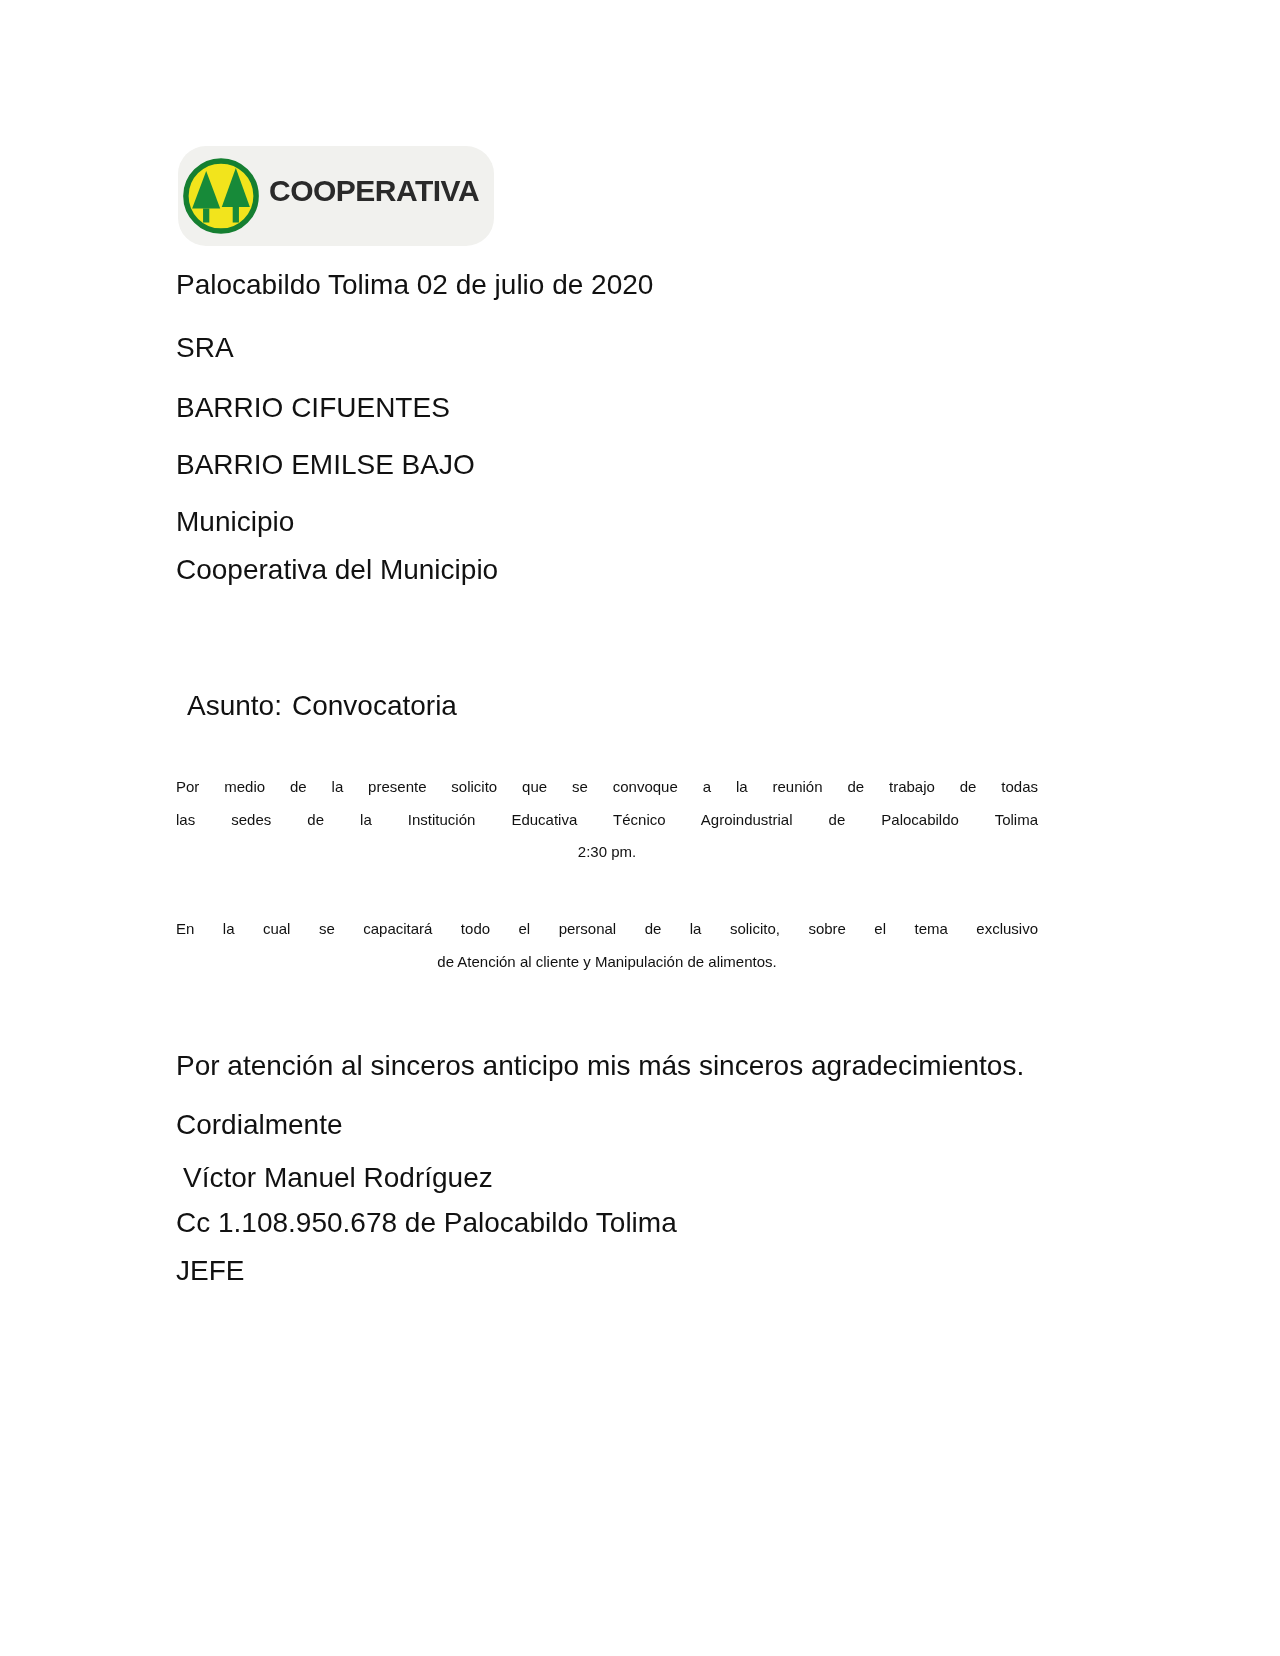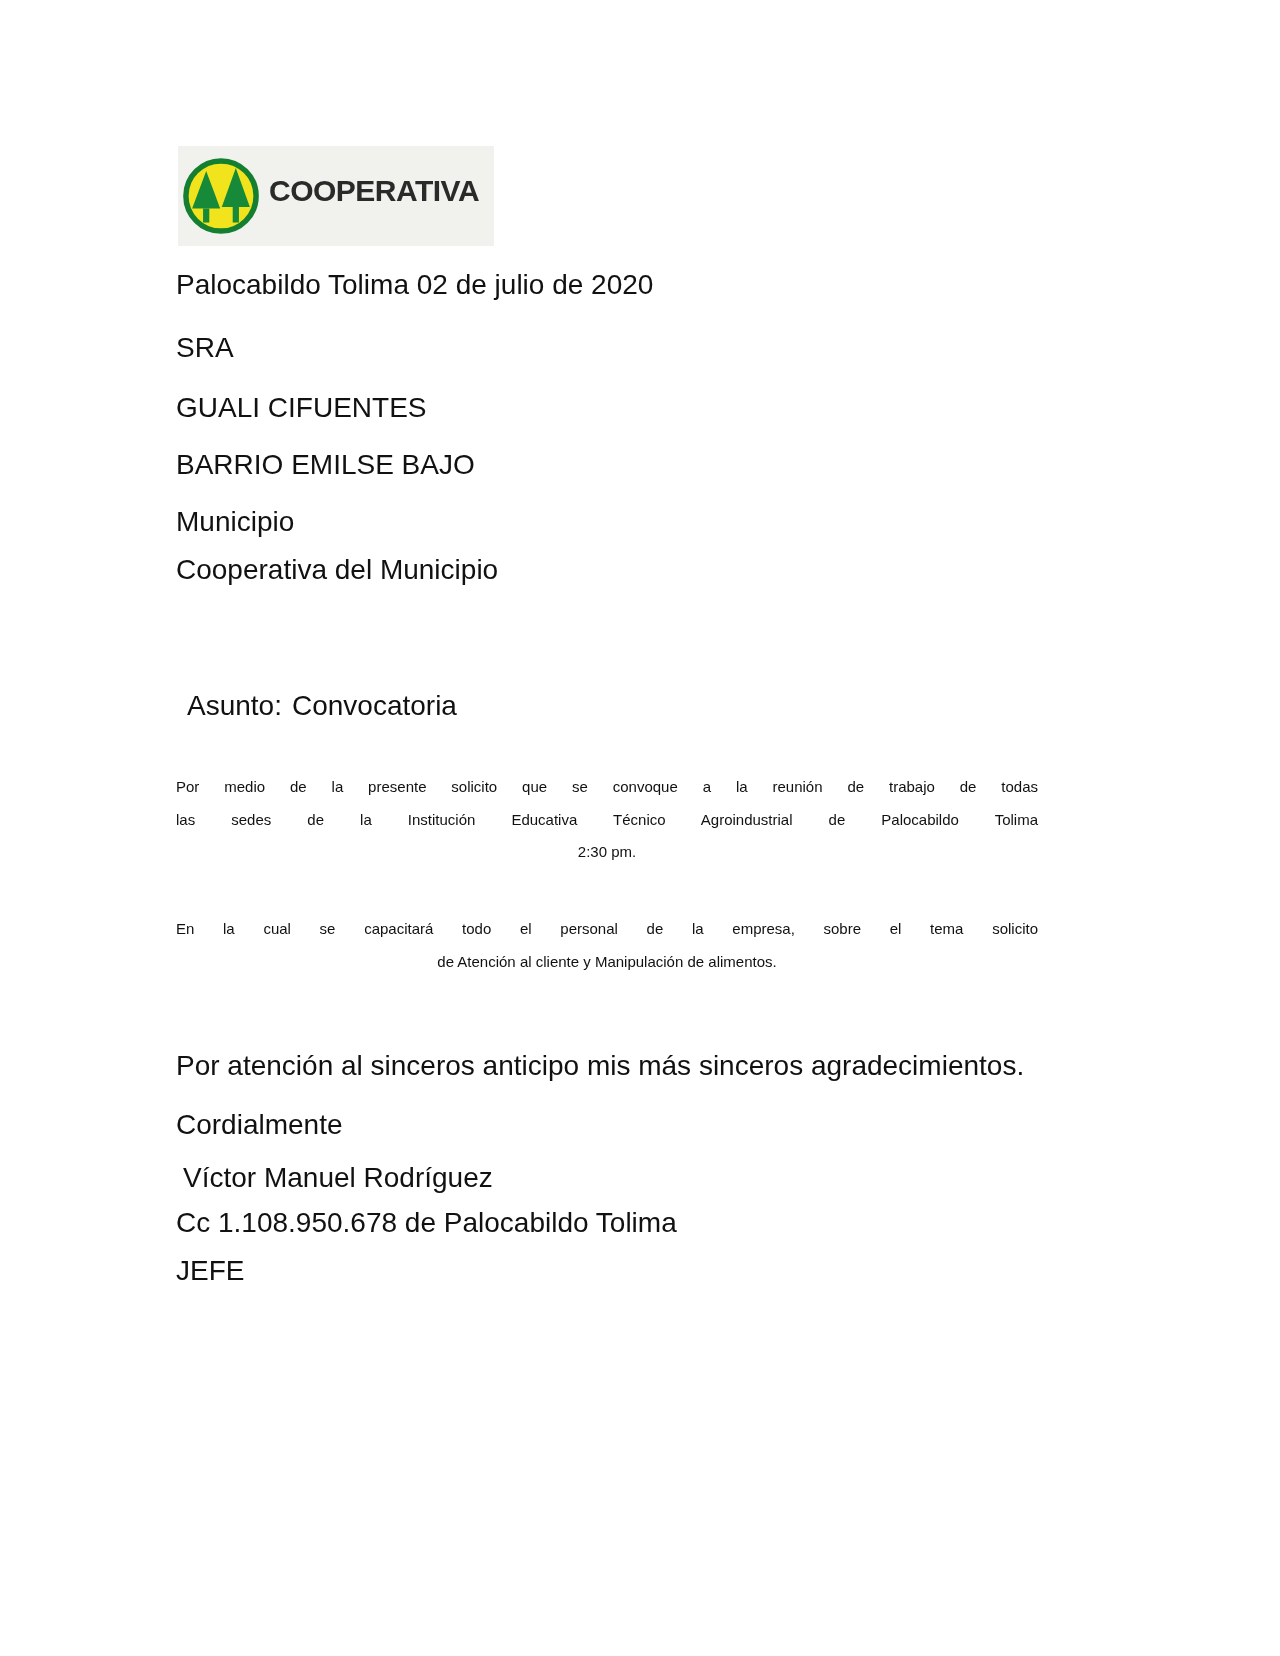--- a/index.html
+++ b/index.html
@@ -25,20 +25,21 @@
     position: absolute;
     left: 178px;
     top: 146px;
     width: 316px;
     height: 100px;
     background: #f1f1ee;
     display: flex;
     align-items: center;
     padding-left: 4px;
     box-sizing: border-box;
+    border-radius: 28px;
   }
   .logo-circle {
     width: 78px;
     height: 78px;
     display: inline-block;
     flex: 0 0 auto;
   }
   .logo-circle svg {
     width: 100%;
     height: 100%;
@@ -92,37 +93,37 @@
         <rect x="27" y="66" width="8" height="18" fill="#178a39"></rect>
         <polygon points="69,14 51,64 87,64" fill="#178a39"></polygon>
         <rect x="65" y="64" width="8" height="20" fill="#178a39"></rect>
       </svg>
     </span>
     <span class="brand">COOPERATIVA</span>
   </div>
 
   <div class="line" style="top:271px">Palocabildo Tolima 02 de julio de 2020</div>
   <div class="line" style="top:334px">SRA</div>
-  <div class="line" style="top:394px">GUALI CIFUENTES</div>
+  <div class="line" style="top:394px">BARRIO CIFUENTES</div>
   <div class="line" style="top:451px">BARRIO EMILSE BAJO</div>
   <div class="line" style="top:508px">Municipio</div>
   <div class="line" style="top:556px">Cooperativa del Municipio</div>
 
   <div class="line subject-line" style="top:692px">
     <span>Asunto:</span><span class="subject-value">Convocatoria</span>
   </div>
 
   <div class="para" style="top:771px">
     <div class="jline">Por medio de la presente solicito que se convoque a la reunión de trabajo de todas</div>
     <div class="jline">las sedes de la Institución Educativa Técnico Agroindustrial de Palocabildo Tolima</div>
     <div class="jlast">2:30 pm.</div>
   </div>
 
   <div class="para" style="top:913px">
-    <div class="jline">En la cual se capacitará todo el personal de la empresa, sobre el tema solicito</div>
+    <div class="jline">En la cual se capacitará todo el personal de la solicito, sobre el tema exclusivo</div>
     <div class="jlast">de Atención al cliente y Manipulación de alimentos.</div>
   </div>
 
   <div class="line" style="top:1052px">Por atención al sinceros anticipo mis más sinceros agradecimientos.</div>
   <div class="line" style="top:1111px">Cordialmente</div>
   <div class="line signature-name-line" style="top:1164px">Víctor Manuel Rodríguez</div>
   <div class="line" style="top:1209px">Cc 1.108.950.678 de Palocabildo Tolima</div>
   <div class="line" style="top:1257px">JEFE</div>
 
 </div>

